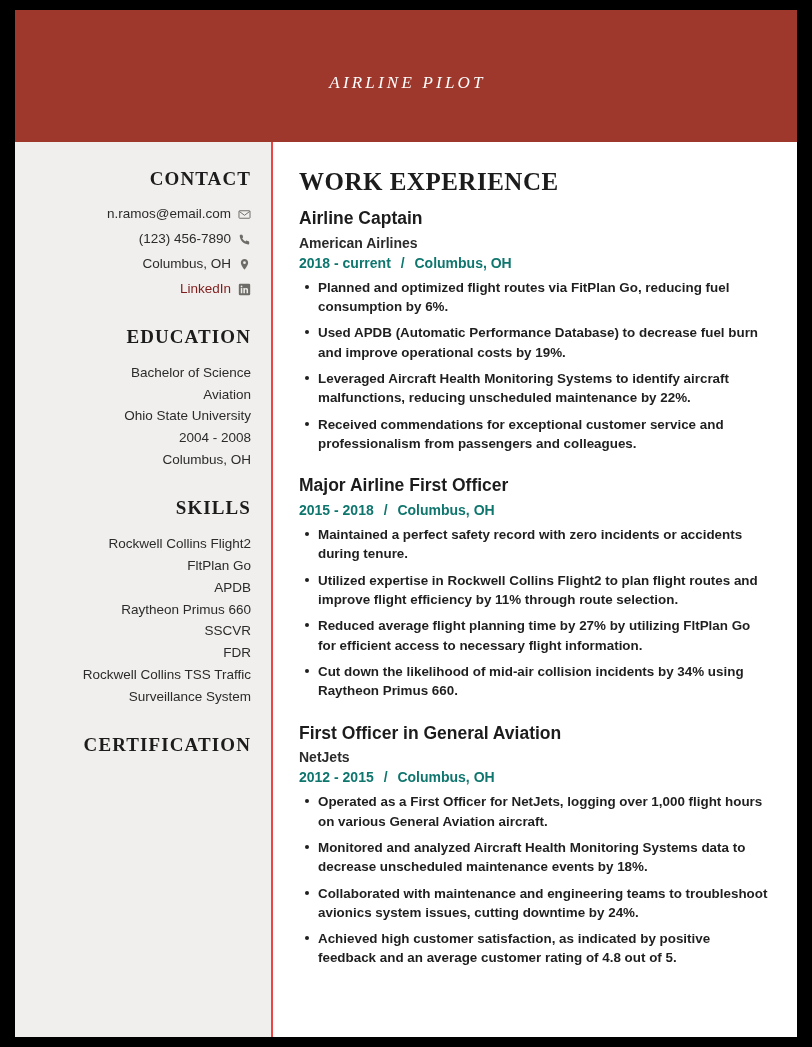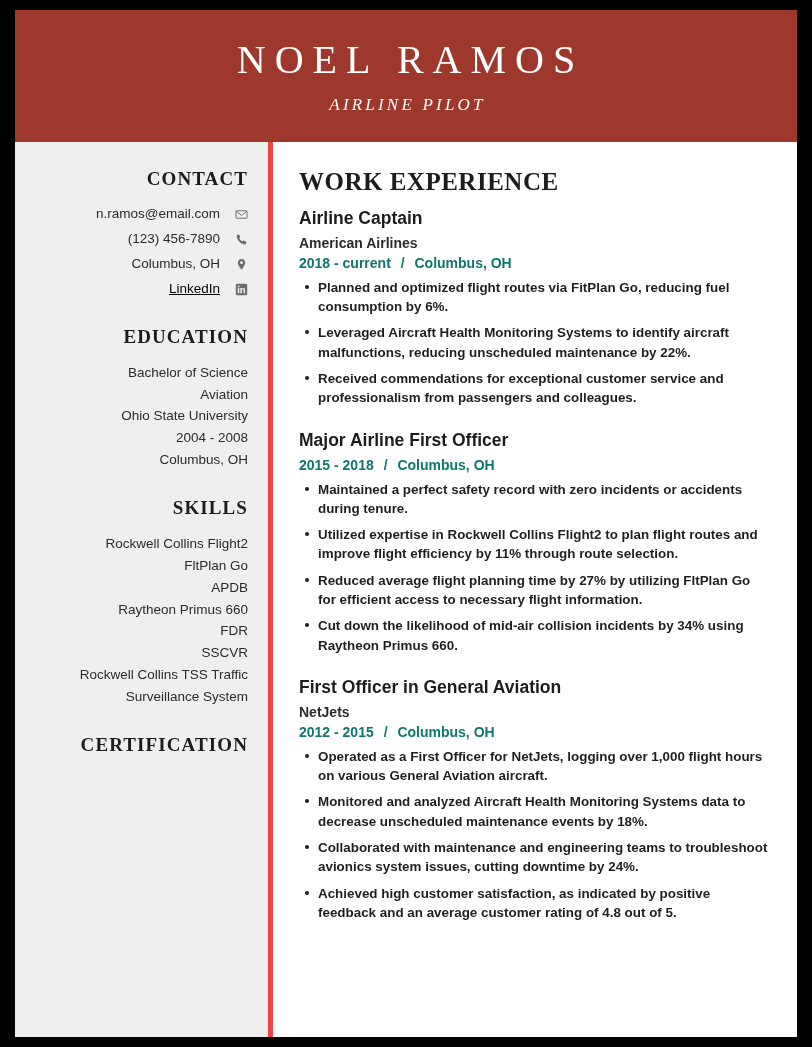--- a/index.html
+++ b/index.html
@@ -58,21 +58,21 @@
   
   .body {
     display: flex;
     flex: 1 1 auto;
     min-height: 0;
   }
   .sidebar {
     width: 258px;
     flex: 0 0 258px;
     background: #f0efed;
-    border-right: 5px solid #ef4444;
+    border-right: 2px solid #ef4444;
     padding: 26px 20px 20px 18px;
     text-align: right;
   }
   .main {
     flex: 1 1 auto;
     background: #ffffff;
     padding: 26px 28px 20px 26px;
   }
 
   
@@ -84,30 +84,29 @@
     color: #1c1c1c;
     margin: 0 0 14px 0;
   }
   .side-block { margin-bottom: 26px; }
   .side-block:last-child { margin-bottom: 0; }
 
   .contact-row {
     display: flex;
     justify-content: flex-end;
     align-items: center;
-    gap: 15px;
+    gap: 7px;
     font-size: 13.5px;
     color: #2b2b2b;
     line-height: 1.55;
     margin-bottom: 4px;
   }
   .contact-text { white-space: nowrap; }
   .contact-text.link {
-    text-decoration: underline;
-    color: #000000;
+    color: #7f1d1d;
   }
   .ico {
     width: 13px;
     height: 13px;
     display: inline-flex;
     align-items: center;
     justify-content: center;
     color: #6e6c68;
     flex: 0 0 13px;
   }
@@ -171,21 +170,20 @@
     border-radius: 50%;
     background: #1f1f1f;
   }
 </style>
 </head>
 <body>
 
 <div class="resume">
 
   <div class="header">
-    <div class="header-name">NOEL RAMOS</div>
     <div class="header-title">AIRLINE PILOT</div>
   </div>
 
   <div class="body">
 
     <div class="sidebar">
 
       <div class="side-block">
         <div class="side-heading">CONTACT</div>
 
@@ -238,22 +236,22 @@
         <div class="side-line">2004 - 2008</div>
         <div class="side-line">Columbus, OH</div>
       </div>
 
       <div class="side-block">
         <div class="side-heading">SKILLS</div>
         <div class="side-line">Rockwell Collins Flight2</div>
         <div class="side-line">FltPlan Go</div>
         <div class="side-line">APDB</div>
         <div class="side-line">Raytheon Primus 660</div>
+        <div class="side-line">SSCVR</div>
         <div class="side-line">FDR</div>
-        <div class="side-line">SSCVR</div>
         <div class="side-line">Rockwell Collins TSS Traffic Surveillance System</div>
       </div>
 
       <div class="side-block">
         <div class="side-heading">CERTIFICATION</div>
       </div>
 
     </div>
 
     <div class="main">
@@ -262,20 +260,21 @@
       <div class="job">
         <div class="job-title">Airline Captain</div>
         <div class="job-company">American Airlines</div>
         <div class="job-meta">
           <span>2018 - current</span>
           <span class="sep">/</span>
           <span>Columbus, OH</span>
         </div>
         <ul class="bullets">
           <li>Planned and optimized flight routes via FitPlan Go, reducing fuel consumption by 6%.</li>
+          <li>Used APDB (Automatic Performance Database) to decrease fuel burn and improve operational costs by 19%.</li>
           <li>Leveraged Aircraft Health Monitoring Systems to identify aircraft malfunctions, reducing unscheduled maintenance by 22%.</li>
           <li>Received commendations for exceptional customer service and professionalism from passengers and colleagues.</li>
         </ul>
       </div>
 
       <div class="job">
         <div class="job-title">Major Airline First Officer</div>
         <div class="job-meta">
           <span>2015 - 2018</span>
           <span class="sep">/</span>

